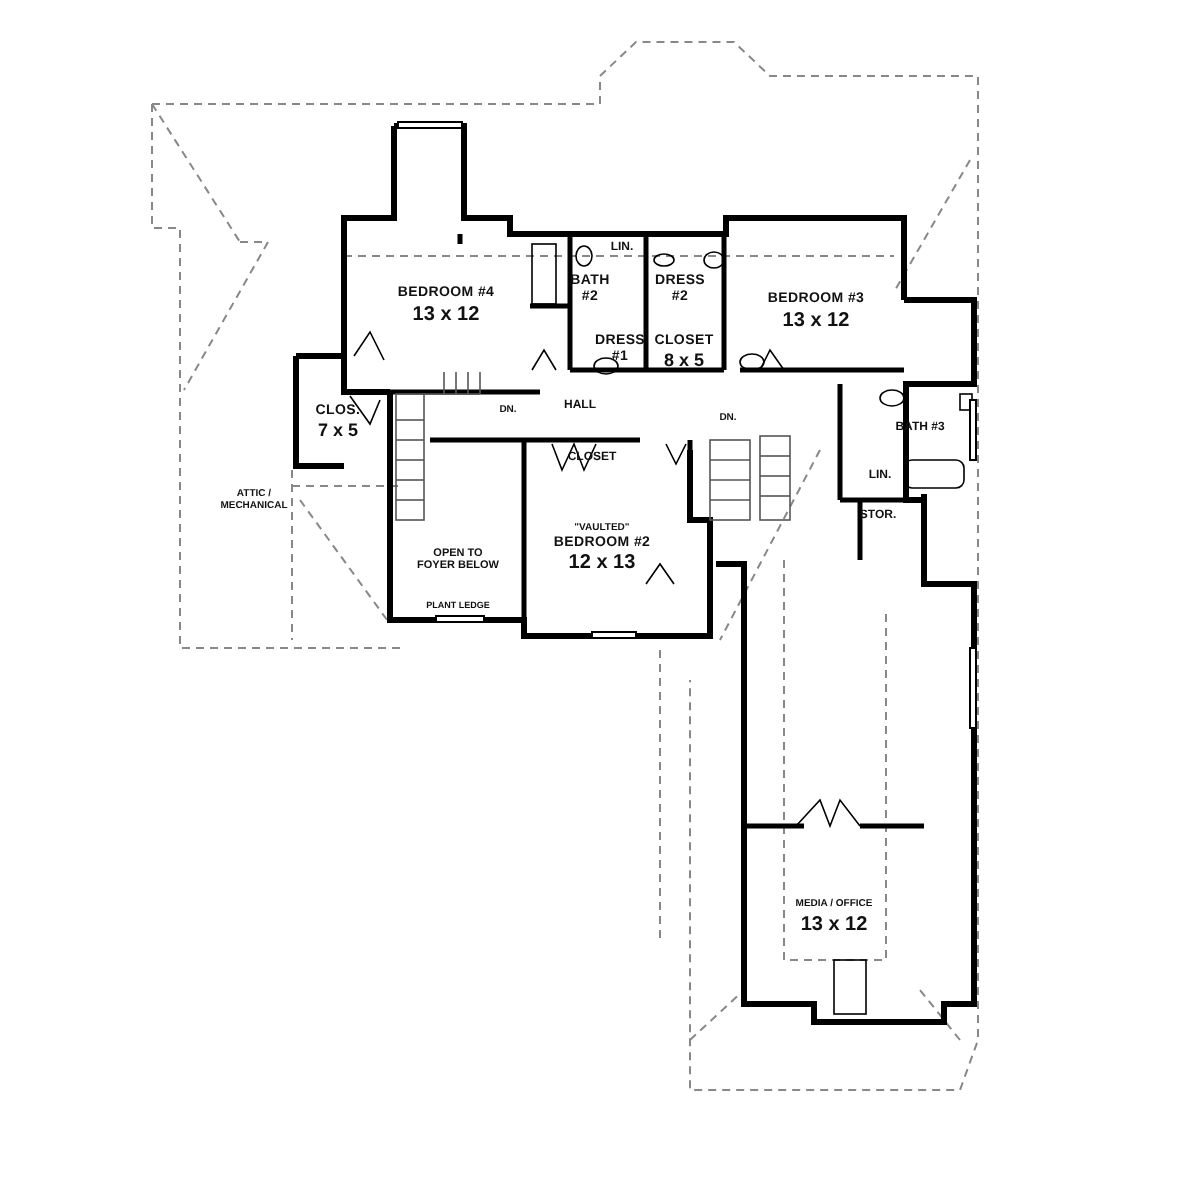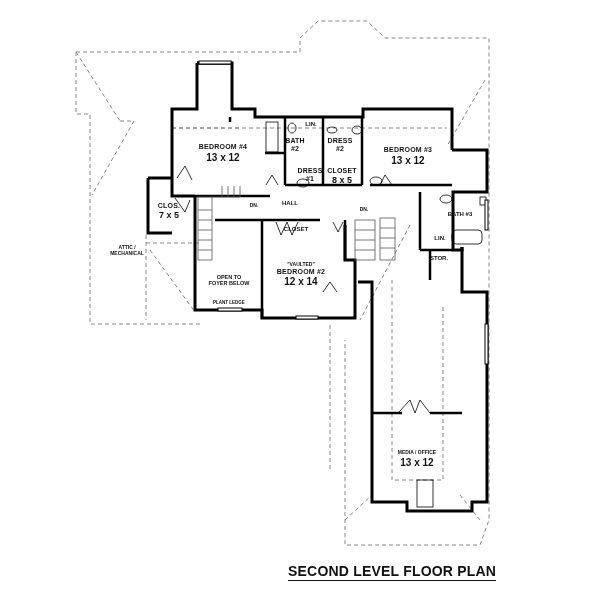--- a/index.html
+++ b/index.html
@@ -162,21 +162,20 @@
 </div>
 <div class="lbl" style="left:229px;top:274px;">
   <span class="v" style="font-size:5.5px">OPEN TO</span>
   <span class="v" style="font-size:5.5px">FOYER BELOW</span>
 </div>
 <div class="lbl" style="left:229px;top:301px;font-size:4.5px;font-weight:bold;">PLANT LEDGE</div>
 <div class="lbl sm" style="left:296px;top:226px;">CLOSET</div>
 <div class="lbl" style="left:301px;top:262px;">
   <span class="v">"VAULTED"</span>
   <span class="n">BEDROOM #2</span>
-  <span class="d">12 x 14</span>
+  <span class="d">12 x 13</span>
 </div>
 <div class="lbl" style="left:417px;top:450px;">
   <span class="v">MEDIA / OFFICE</span>
   <span class="d">13 x 12</span>
 </div>
 
-<div class="title">SECOND LEVEL FLOOR PLAN</div>
 </div>
 
 </body></html>

